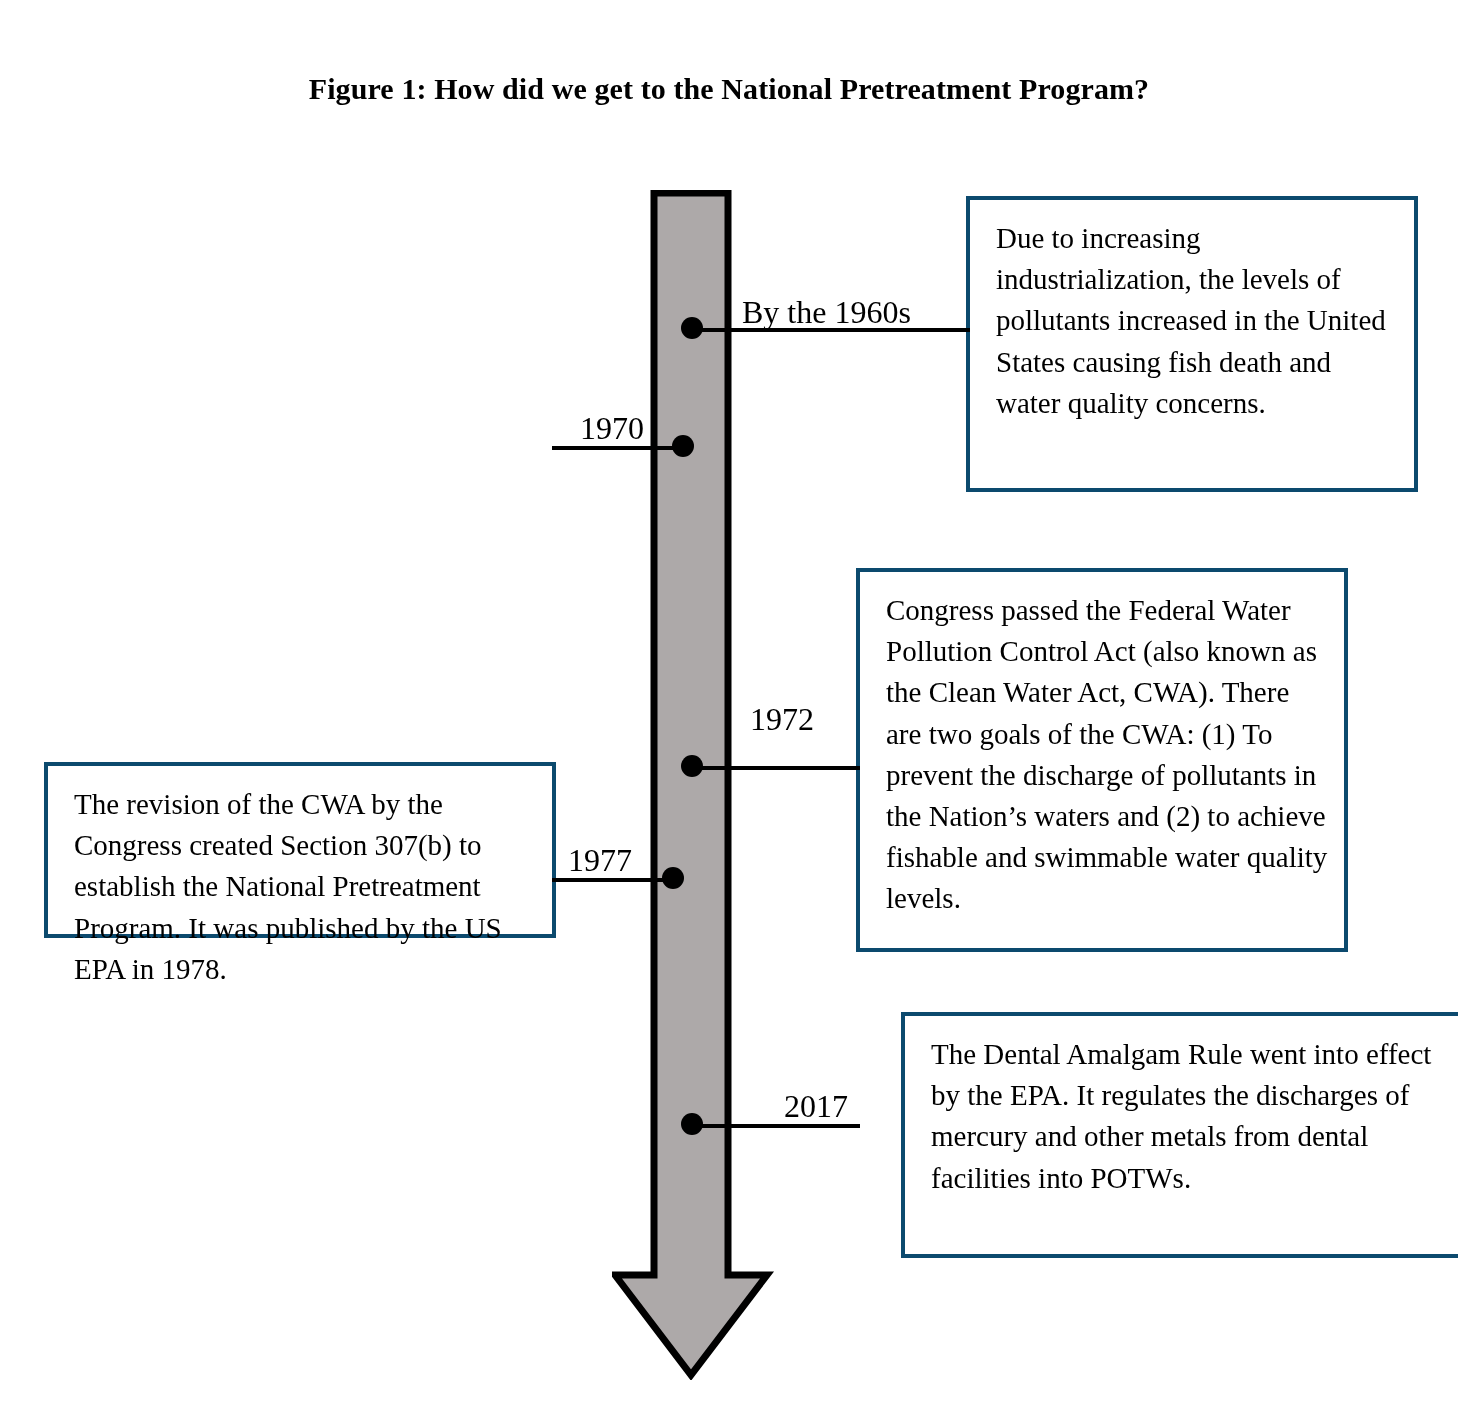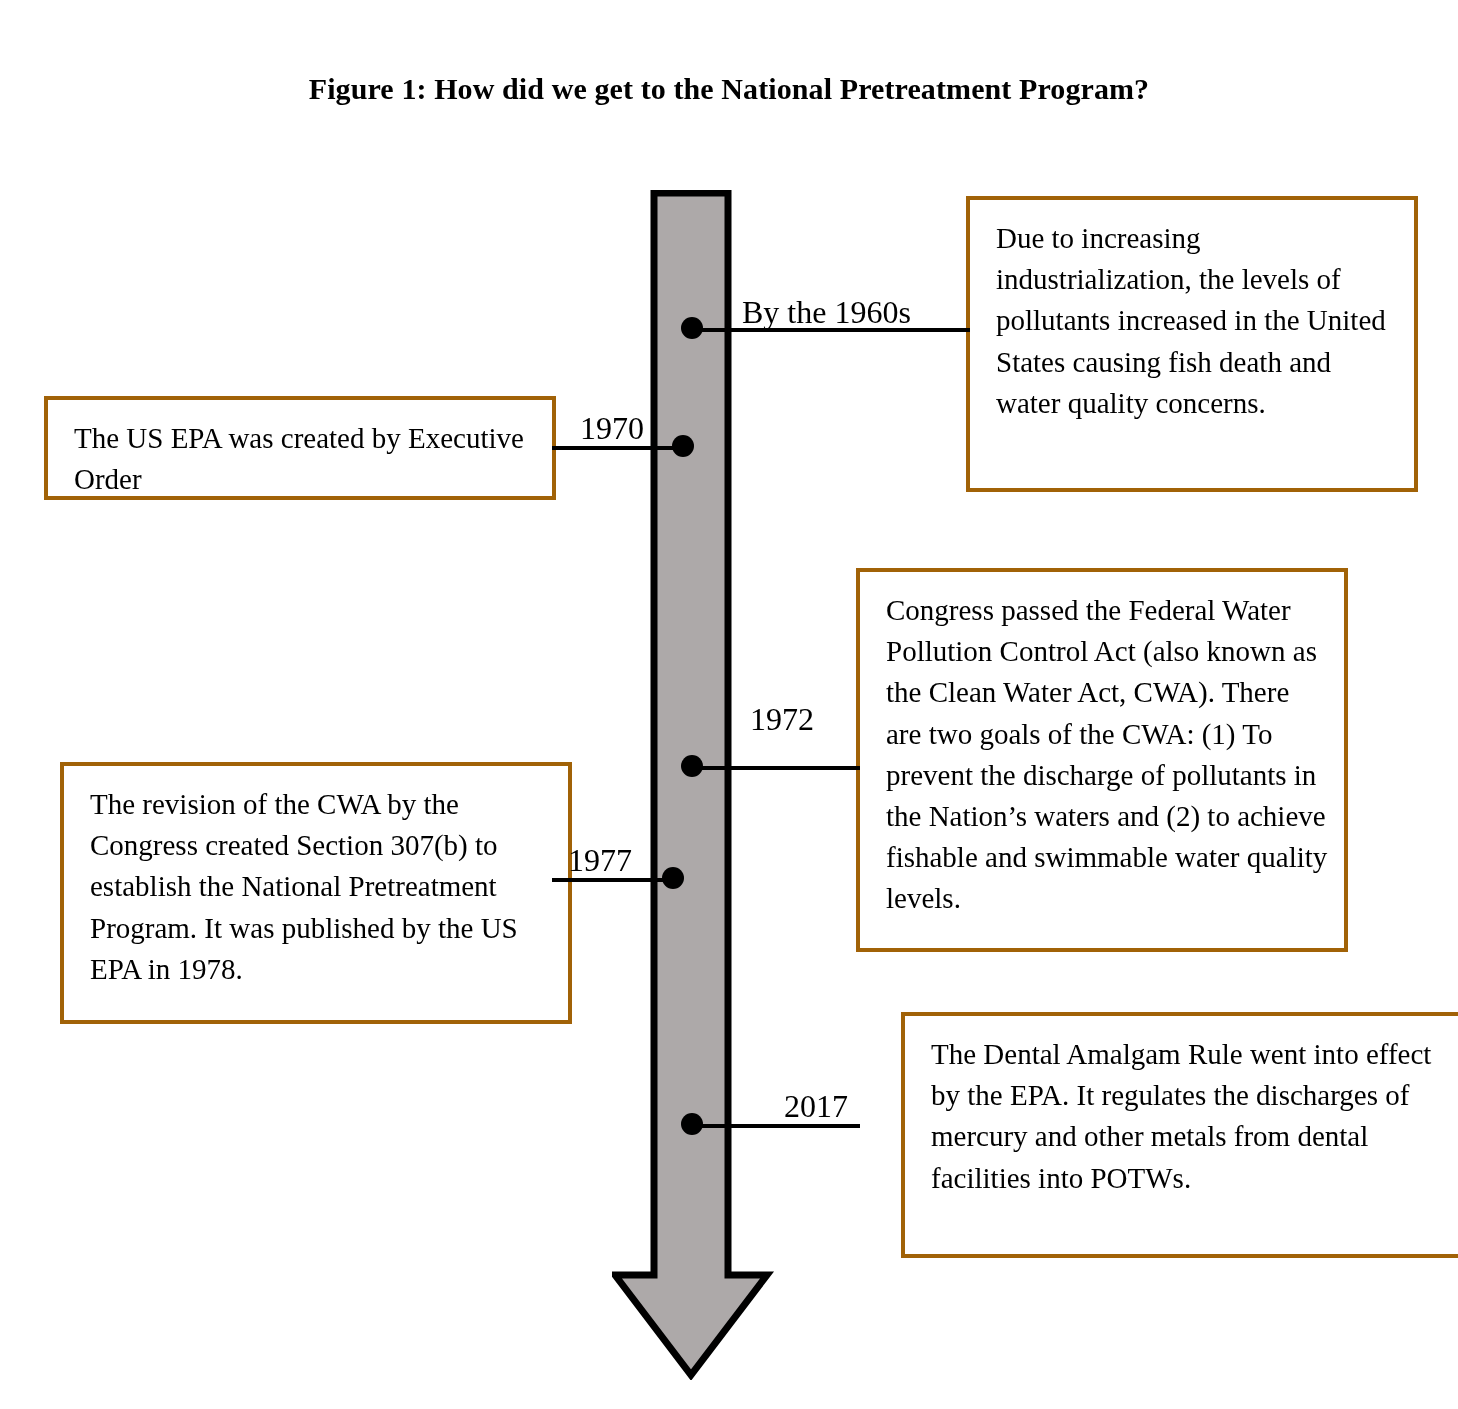--- a/index.html
+++ b/index.html
@@ -65,36 +65,36 @@
     font-size: 32px;
     line-height: 1;
     white-space: nowrap;
     z-index: 5;
   }
 
   
   .info-box {
     position: absolute;
     box-sizing: border-box;
-    border: 4px solid #a16207;
+    border: 4px solid #0c4a6e;
     background: #ffffff;
     z-index: 3;
   }
   .info-box-text {
     font-size: 29px;
     line-height: 1.42;
     padding: 18px 16px 14px 26px;
     white-space: pre-line;
   }
 
   
   #box-1960s   { left: 966px; top: 196px;  width: 452px; height: 296px; }
   #box-1970    { left: 44px;  top: 396px;  width: 512px; height: 104px; }
   #box-1972    { left: 856px; top: 568px;  width: 492px; height: 384px; }
-  #box-1977    { left: 60px;  top: 762px;  width: 512px; height: 262px; }
+  #box-1977    { left: 44px;  top: 762px;  width: 512px; height: 176px; }
   #box-2017    { left: 856px; top: 1012px; width: 562px; height: 246px; margin-left: 45px; }
 </style>
 </head>
 <body>
 
 <div id="figure-root">
 
   <div id="figure-title">Figure 1: How did we get to the National Pretreatment Program?</div>
 
   <svg id="timeline-arrow" viewBox="0 0 212 1190" preserveAspectRatio="none">
@@ -104,23 +104,20 @@
   <div class="connector" style="left:700px; top:328px; width:270px;"></div>
   <div class="event-dot" style="left:681px; top:317px;"></div>
   <div class="year-label" style="left:742px; top:296px;">By the 1960s</div>
   <div class="info-box" id="box-1960s">
     <div class="info-box-text">Due to increasing industrialization, the levels of pollutants increased in the United States causing fish death and water quality concerns.</div>
   </div>
 
   <div class="connector" style="left:552px; top:446px; width:140px;"></div>
   <div class="event-dot" style="left:672px; top:435px;"></div>
   <div class="year-label" style="left:580px; top:412px;text-align:center;">1970</div>
-  <div class="info-box" id="box-1970">
-    <div class="info-box-text">The US EPA was created by Executive Order</div>
-  </div>
 
   <div class="connector" style="left:700px; top:766px; width:160px;"></div>
   <div class="event-dot" style="left:681px; top:755px;"></div>
   <div class="year-label" style="left:750px; top:703px;">1972</div>
   <div class="info-box" id="box-1972">
     <div class="info-box-text">Congress passed the Federal Water Pollution Control Act (also known as the Clean Water Act, CWA).  There are two goals of the CWA: (1) To prevent the discharge of pollutants in the Nation’s waters and (2) to achieve fishable and swimmable water quality levels.</div>
   </div>
 
   <div class="connector" style="left:552px; top:878px; width:130px;"></div>
   <div class="event-dot" style="left:662px; top:867px;"></div>

